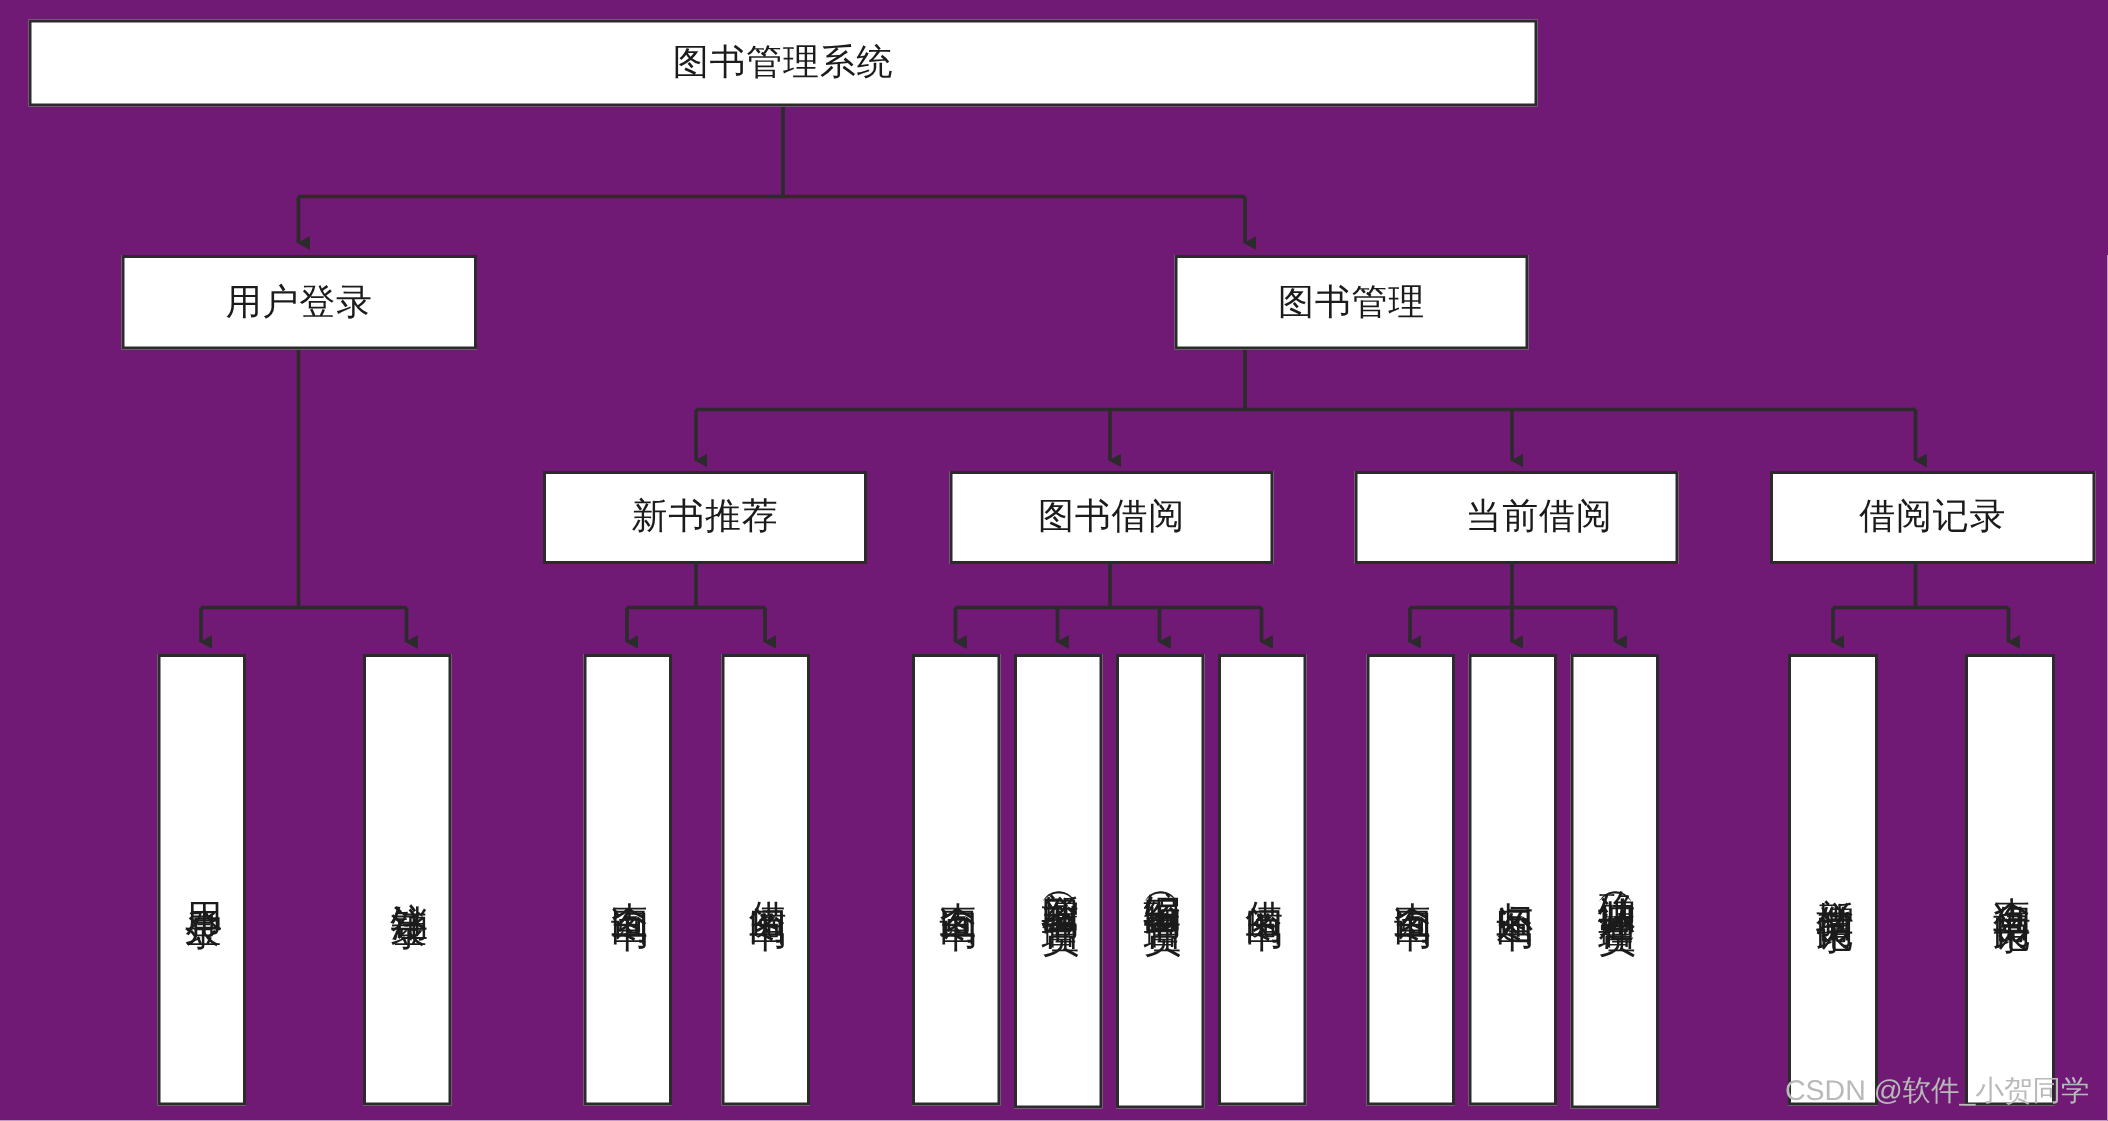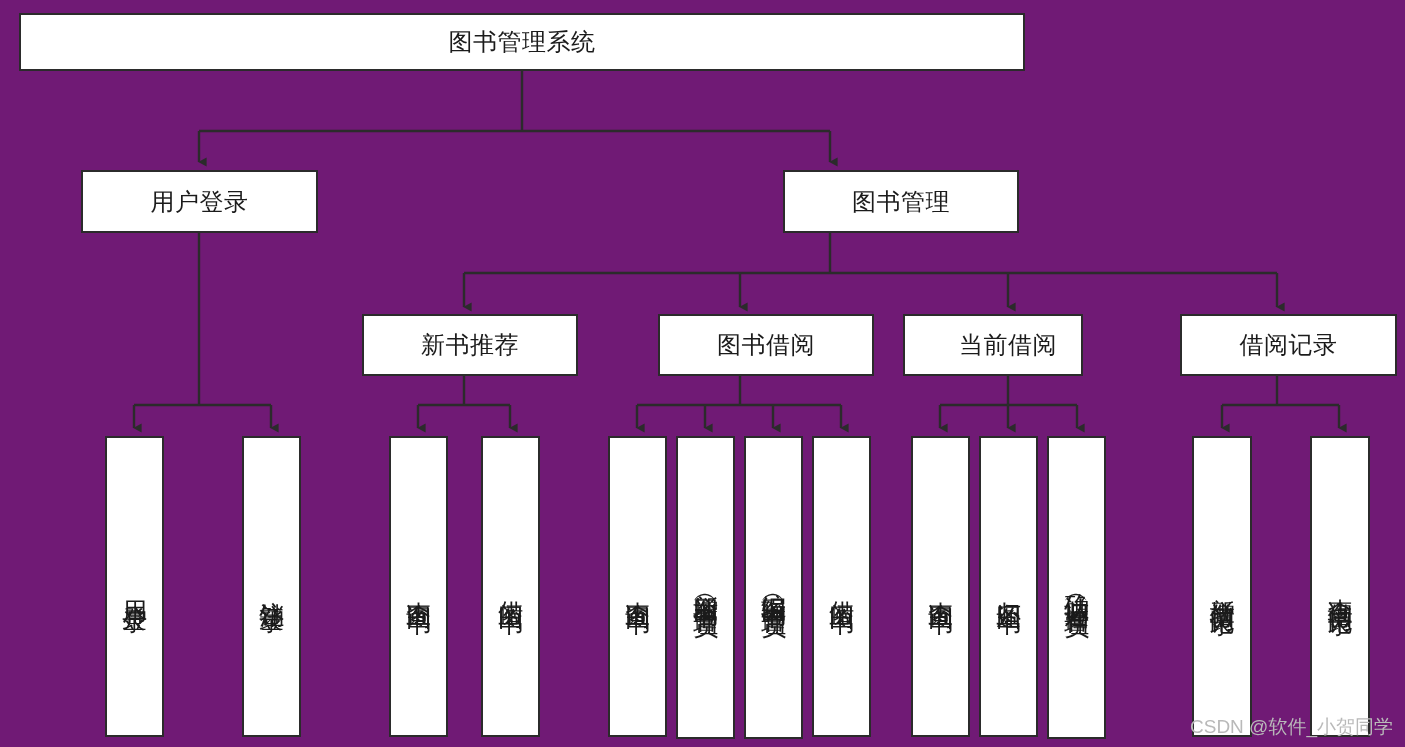--- a/index.html
+++ b/index.html
@@ -131,24 +131,24 @@
   <div class="node horiz" style="left:81px; top:170px; width:237px; height:63px;">
     <span class="label">用户登录</span>
   </div>
   <div class="node horiz" style="left:743px; top:170px; width:236px; height:63px;margin-left:40px;">
     <span class="label">图书管理</span>
   </div>
 
   <div class="node horiz" style="left:362px; top:314px; width:216px; height:62px;">
     <span class="label">新书推荐</span>
   </div>
-  <div class="node horiz" style="left:633px; top:314px; width:216px; height:62px;margin-left:25px;">
+  <div class="node horiz" style="left:633px; top:314px; width:216px; height:62px;">
     <span class="label">图书借阅</span>
   </div>
-  <div class="node horiz" style="left:903px; top:314px; width:180px; height:62px;padding-left:30px;">
+  <div class="node horiz" style="left:903px; top:314px; width:216px; height:62px;padding-left:30px;">
     <span class="label">当前借阅</span>
   </div>
   <div class="node horiz" style="left:1180px; top:314px; width:217px; height:62px;">
     <span class="label">借阅记录</span>
   </div>
 
   <div class="node vert" style="left:105px; top:436px; width:59px; height:301px;">
     <span class="label">用户登录</span>
   </div>
   <div class="node vert" style="left:242px; top:436px; width:59px; height:301px;">

